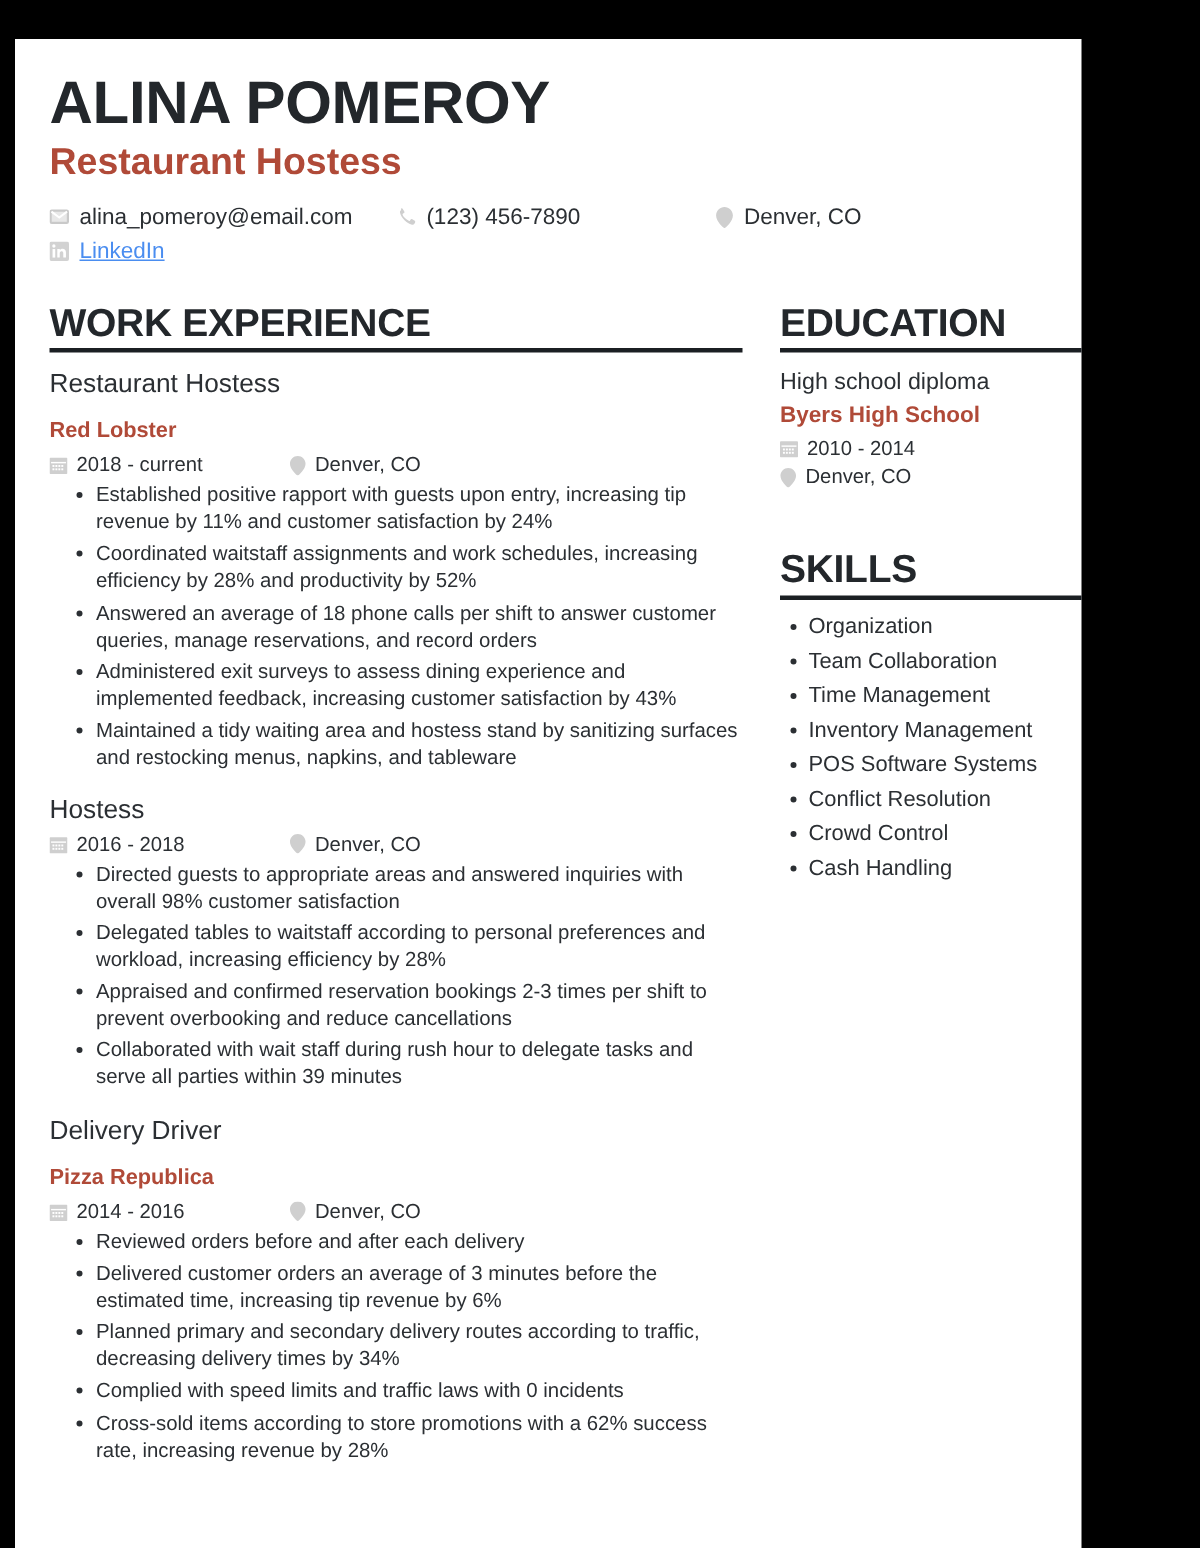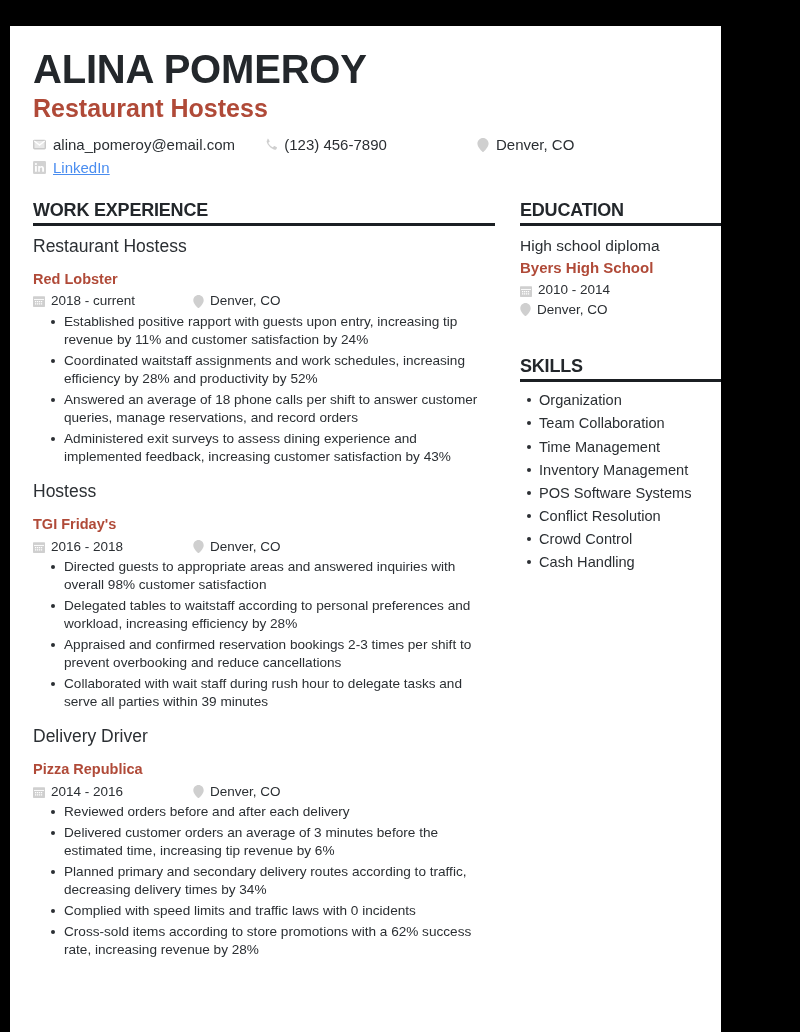--- a/index.html
+++ b/index.html
@@ -85,21 +85,21 @@
   
   #columns {
     display: flex;
     margin-top: 17px;
     align-items: flex-start;
   }
   #col-left  { width: 462px; flex: 0 0 462px; }
   #col-right { width: 272px; flex: 0 0 272px; margin-left: 25px; }
 
   .section-title {
-    font-size: 18px;
+    font-size: 26px;
     font-weight: bold;
     letter-spacing: -0.2px;
     color: #23272b;
     line-height: 1.08;
     white-space: nowrap;
   }
   .section-rule {
     height: 3px;
     background: #1b1f23;
     margin-top: 3px;
@@ -300,26 +300,26 @@
                   </svg>
                 </span>
                 <span>Denver, CO</span>
               </div>
             </div>
             <ul class="bullets">
               <li>Established positive rapport with guests upon entry, increasing tip revenue by 11% and customer satisfaction by 24%</li>
               <li>Coordinated waitstaff assignments and work schedules, increasing efficiency by 28% and productivity by 52%</li>
               <li>Answered an average of 18 phone calls per shift to answer customer queries, manage reservations, and record orders</li>
               <li>Administered exit surveys to assess dining experience and implemented feedback, increasing customer satisfaction by 43%</li>
+              <li>Maintained a tidy waiting area and hostess stand by sanitizing surfaces and restocking menus, napkins, and tableware</li>
             </ul>
           </div>
 
           <div class="entry" style="margin-top:14px;">
             <div class="entry-role">Hostess</div>
-            <div class="entry-org">TGI Friday's</div>
             <div class="meta-row">
               <div class="meta-item date">
                 <span class="ico">
                   <svg width="12" height="12" viewBox="0 0 14 14" fill="#cfcfcf">
                     <rect x="0" y="1.4" width="14" height="12.6" rx="0.8"></rect>
                     <rect x="1.2" y="4.6" width="11.6" height="1.1" fill="#ffffff"></rect>
                     <rect x="2.3" y="7" width="1.5" height="1.5" fill="#ffffff"></rect>
                     <rect x="4.6" y="7" width="1.5" height="1.5" fill="#ffffff"></rect>
                     <rect x="6.9" y="7" width="1.5" height="1.5" fill="#ffffff"></rect>
                     <rect x="9.2" y="7" width="1.5" height="1.5" fill="#ffffff"></rect>

